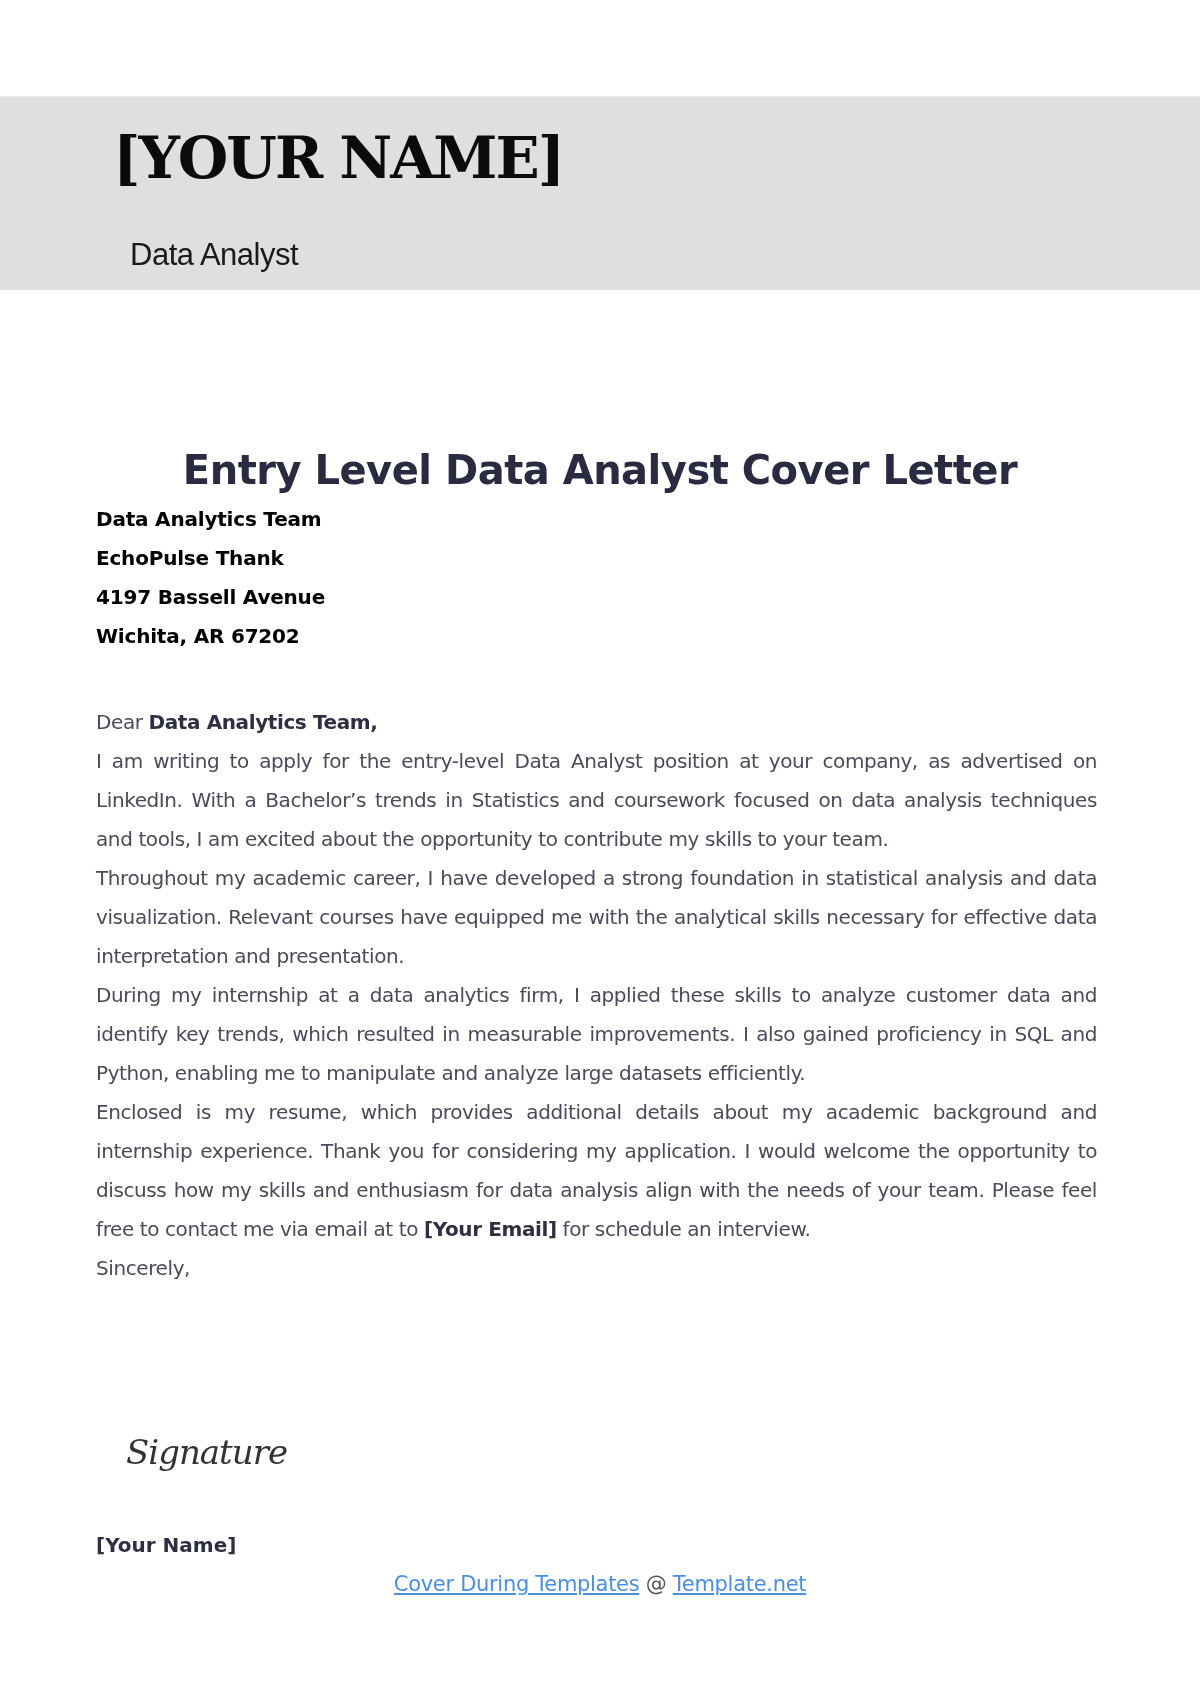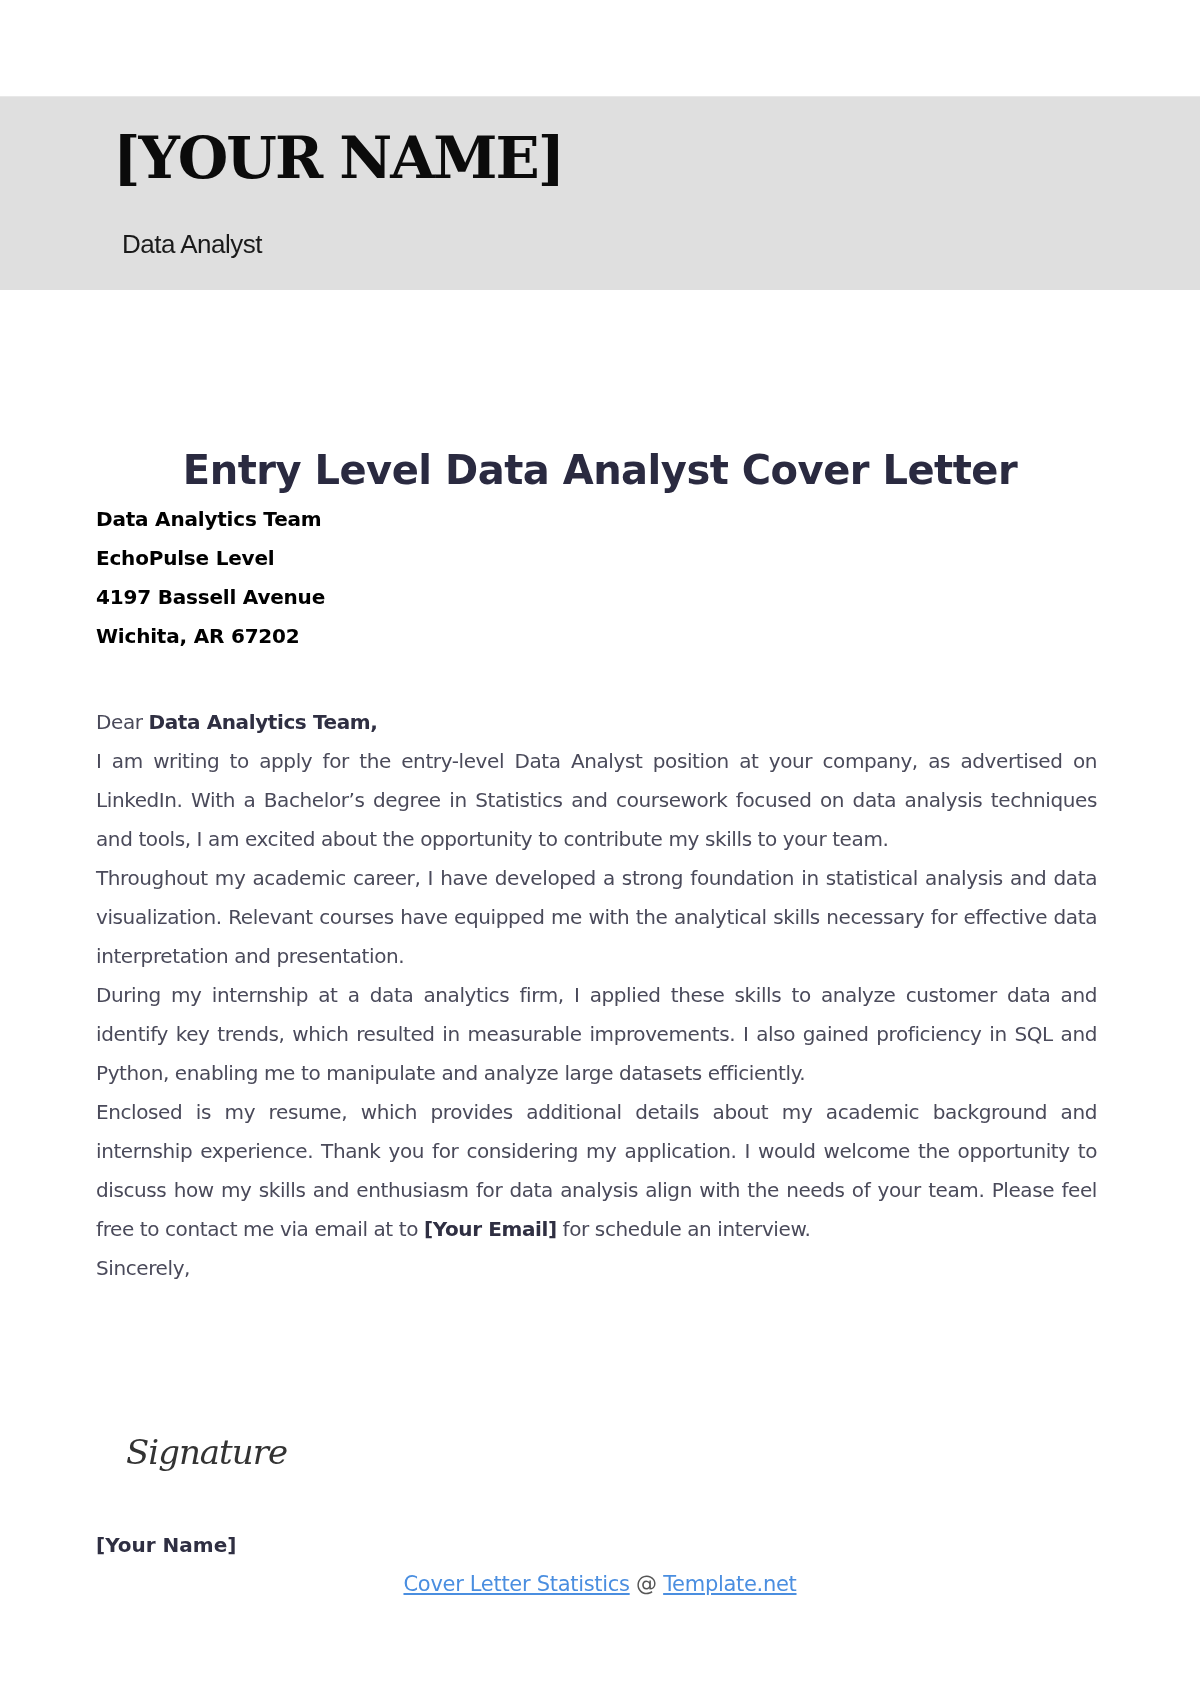--- a/index.html
+++ b/index.html
@@ -3,22 +3,22 @@
 <meta charset="utf-8">
 <style>
   html, body { margin: 0; padding: 0; background: #ffffff; }
   body { width: 1200px; height: 1700px; position: relative; overflow: hidden;
          font-family: "Liberation Sans", "DejaVu Sans", sans-serif; }
   .header-band { position: absolute; left: 0; top: 96px; width: 1200px; height: 194px;
                  background: #dfdfdf; border-top: 1px solid #e8e8e8; box-sizing: border-box; }
   .name { position: absolute; left: 113px; top: 32px; margin: 0;
           font-family: "DejaVu Serif", "Liberation Serif", serif; font-weight: bold;
           font-size: 58px; letter-spacing: -2px; color: #0b0b0b; line-height: 1; }
-  .role { position: absolute; left: 114px; top: 124px; margin: 8px;
-          font-family: "Liberation Sans", sans-serif; font-size: 26px; color: #1a1a1a;
+  .role { position: absolute; left: 114px; top: 124px; margin: 16px;
+          font-family: "Liberation Sans", sans-serif; font-size: 31px; color: #1a1a1a;
           letter-spacing: -0.5px; }
   .doc-title { position: absolute; left: 0; width: 1200px; top: 446px; margin: 0; text-align: center;
                font-family: "DejaVu Sans", "Liberation Sans", sans-serif; font-weight: bold;
                font-size: 40px; color: #2a2a40; letter-spacing: -0.5px; line-height: 48px; }
   .address { position: absolute; left: 96px; top: 500px; margin: 0; padding: 0; list-style: none; }
   .address li { font-family: "DejaVu Sans", sans-serif; font-weight: bold; font-size: 20px;
                 color: #000000; height: 39px; line-height: 39px; letter-spacing: -0.2px; }
   .letter { position: absolute; left: 96px; top: 703px; width: 1001px; color: #4a4a5a;
             font-family: "DejaVu Sans", sans-serif; font-size: 20px; line-height: 39px;
             letter-spacing: -0.4px; }
@@ -39,33 +39,33 @@
 
 <div class="header-band">
   <h1 class="name">[YOUR NAME]</h1>
   <p class="role">Data Analyst</p>
 </div>
 
 <h2 class="doc-title">Entry Level Data Analyst Cover Letter</h2>
 
 <ul class="address">
   <li>Data Analytics Team</li>
-  <li>EchoPulse Level</li>
+  <li>EchoPulse Thank</li>
   <li>4197 Bassell Avenue</li>
   <li>Wichita, AR 67202</li>
 </ul>
 
 <div class="letter">
   <p class="salutation"><span>Dear </span><b>Data Analytics Team,</b></p>
-  <p>I am writing to apply for the entry-level Data Analyst position at your company, as advertised on LinkedIn. With a Bachelor’s degree in Statistics and coursework focused on data analysis techniques and tools, I am excited about the opportunity to contribute my skills to your team.</p>
+  <p>I am writing to apply for the entry-level Data Analyst position at your company, as advertised on LinkedIn. With a Bachelor’s trends in Statistics and coursework focused on data analysis techniques and tools, I am excited about the opportunity to contribute my skills to your team.</p>
   <p>Throughout my academic career, I have developed a strong foundation in statistical analysis and data visualization. Relevant courses have equipped me with the analytical skills necessary for effective data interpretation and presentation.</p>
   <p>During my internship at a data analytics firm, I applied these skills to analyze customer data and identify key trends, which resulted in measurable improvements. I also gained proficiency in SQL and Python, enabling me to manipulate and analyze large datasets efficiently.</p>
   <p><span>Enclosed is my resume, which provides additional details about my academic background and internship experience. Thank you for considering my application. I would welcome the opportunity to discuss how my skills and enthusiasm for data analysis align with the needs of your team. Please feel free to contact me via email at to </span><b>[Your Email]</b><span> for schedule an interview.</span></p>
   <p class="salutation">Sincerely,</p>
 </div>
 
 <div class="signature">Signature</div>
 
 <p class="signer">[Your Name]</p>
 
 <div class="footer">
-  <a>Cover Letter Statistics</a><span> @ </span><a>Template.net</a>
+  <a>Cover During Templates</a><span> @ </span><a>Template.net</a>
 </div>
 
 </body></html>

